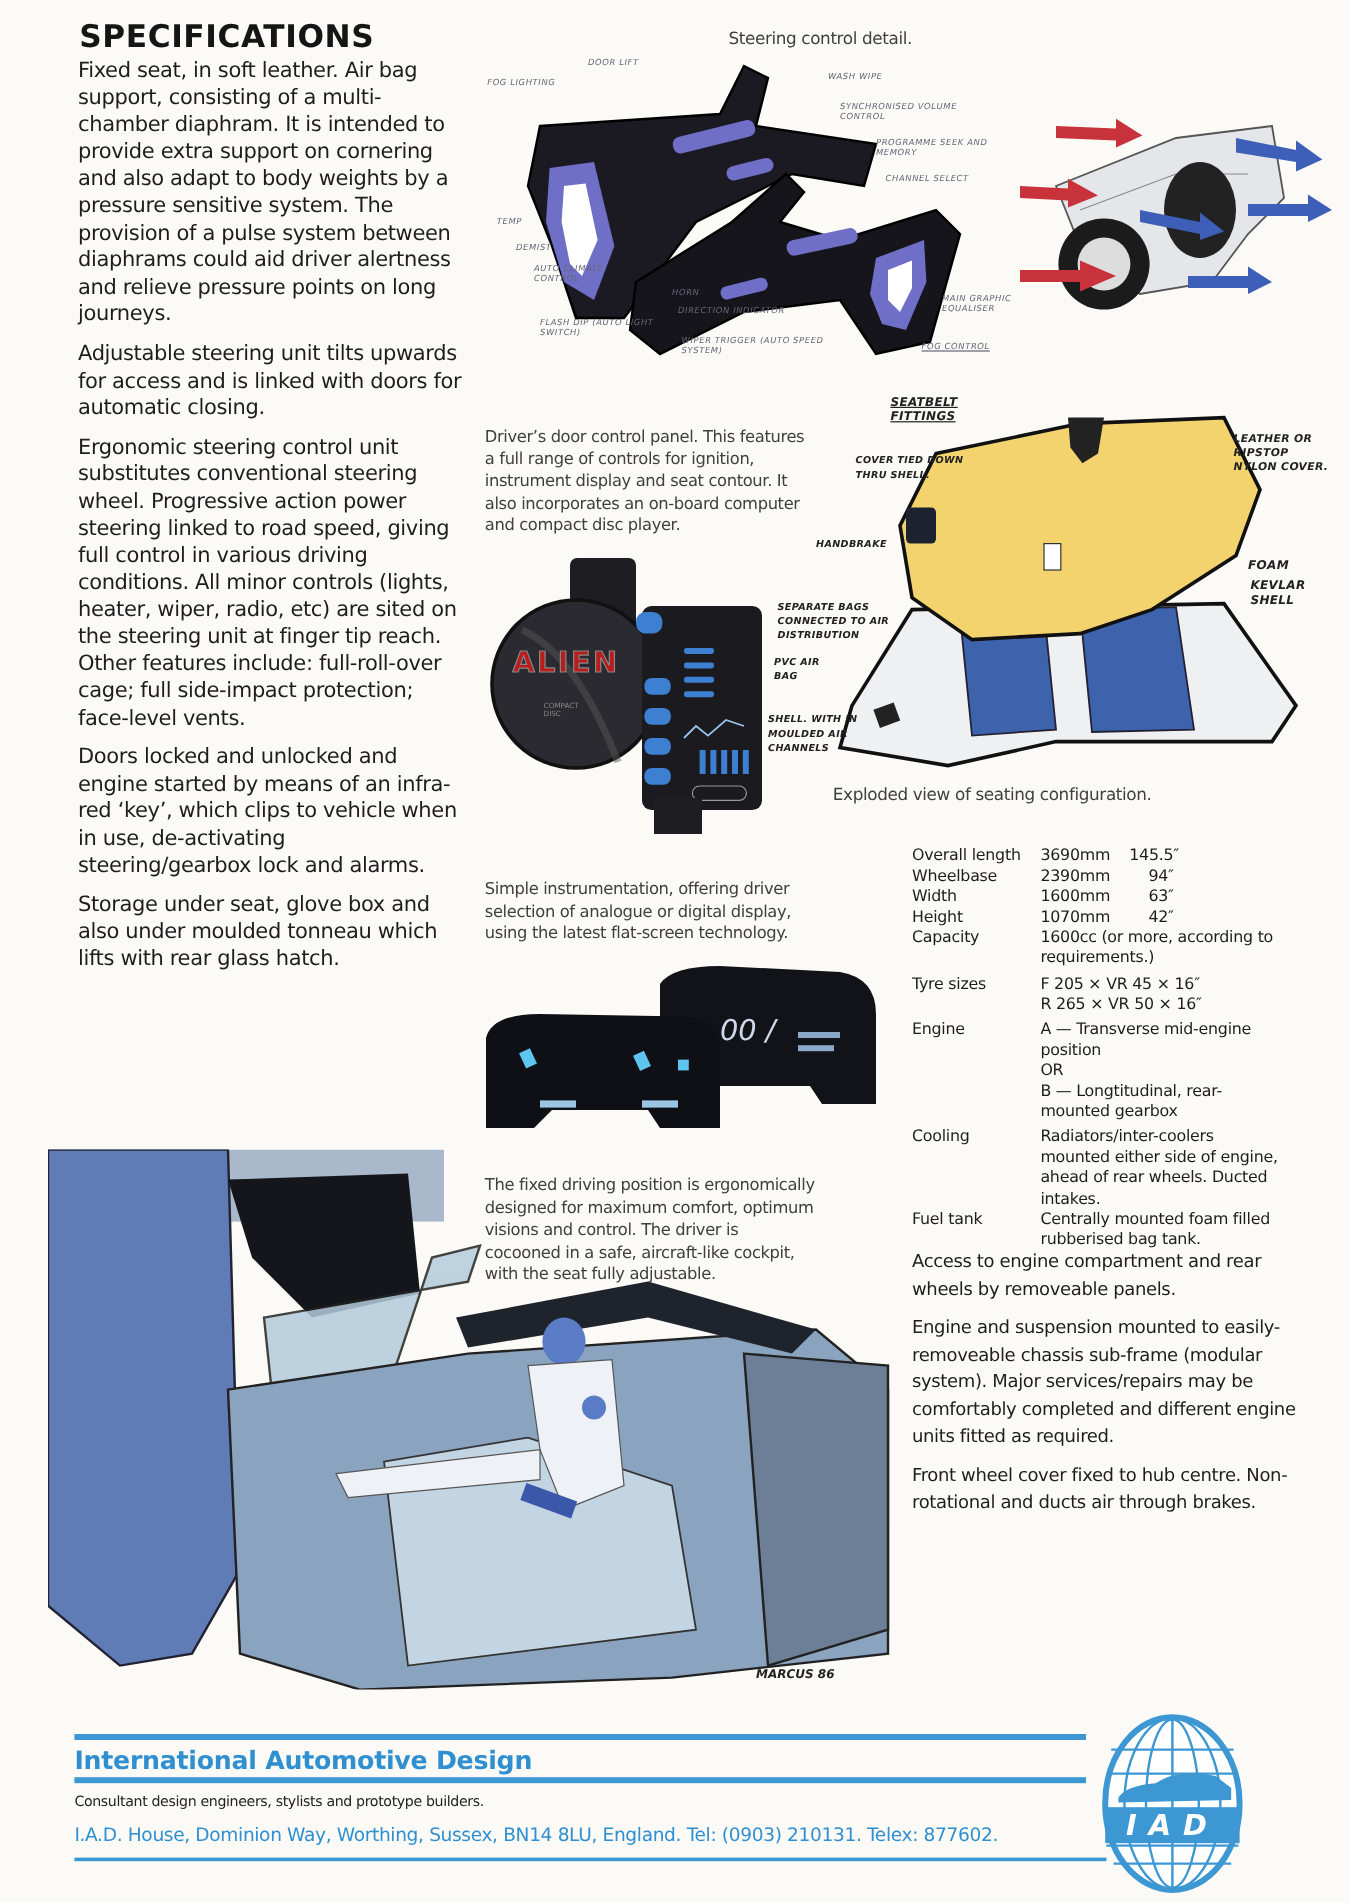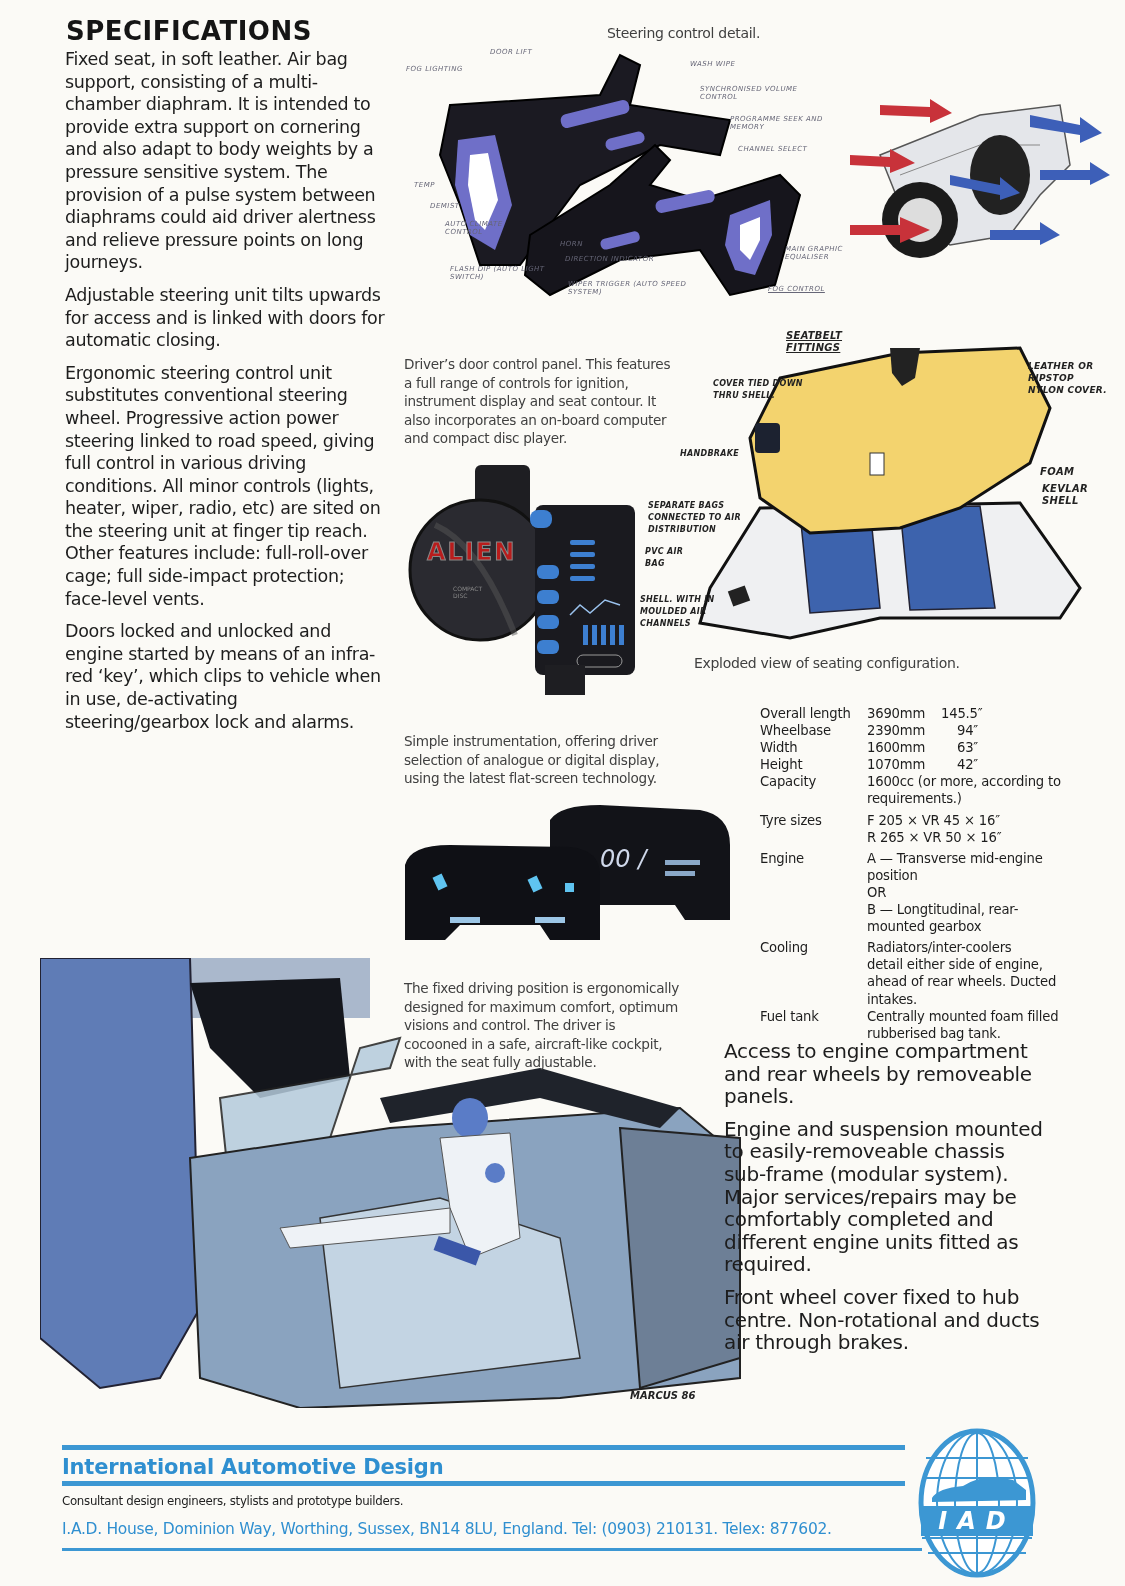--- a/index.html
+++ b/index.html
@@ -14,40 +14,41 @@
   .left-col { left:65px; top:48px; width:320px; font-size:17.5px; line-height:22.6px; letter-spacing:-0.3px; }
   .left-col p { margin:0 0 10px 0; }
   
   .cap { font-size:13.6px; line-height:18.6px; letter-spacing:-0.3px; color:#404040; }
   
   .spec-table { left:760px; top:705px; width:320px; font-size:13.2px; line-height:17.1px; letter-spacing:-0.2px; }
   .spec-row { display:flex; }
   .spec-label { width:107px; flex:none; }
   .spec-val { flex:1; }
   .spec-val .l { display:block; }
-  .right-col { left:724px; top:1040px; width:320px; font-size:20px; line-height:22.6px; letter-spacing:-0.3px; }
+  .right-col { left:760px; top:1040px; width:320px; font-size:15px; line-height:22.6px; letter-spacing:-0.3px; }
   .right-col p { margin:0 0 10px 0; }
   
   .rule { background:#3c97d3; height:5px; }
   .footer-title { left:62px; top:1455px; font-size:21px; font-weight:bold; color:#2f8fd0; letter-spacing:-0.2px; }
   .footer-sub { left:62px; top:1494px; font-size:11.8px; color:#222; letter-spacing:-0.3px; }
   .footer-addr { left:62px; top:1520px; font-size:15.5px; color:#2f8fd0; letter-spacing:-0.3px; }
   .hand { font-family:"DejaVu Sans", sans-serif; font-style:italic; font-weight:bold; font-size:10px; color:#222; text-transform:uppercase; letter-spacing:0.3px; line-height:12px; }
   .handfaint { font-family:"DejaVu Sans", sans-serif; font-style:italic; font-size:7px; color:#667; text-transform:uppercase; letter-spacing:0.5px; line-height:8px; }
   svg { display:block; }
 </style>
 </head>
 <body>
 
 <div class="abs spec-title">SPECIFICATIONS</div>
 <div class="abs left-col">
   <p>Fixed seat, in soft leather. Air bag support, consisting of a multi-chamber diaphram. It is intended to provide extra support on cornering and also adapt to body weights by a pressure sensitive system. The provision of a pulse system between diaphrams could aid driver alertness and relieve pressure points on long journeys.</p>
   <p>Adjustable steering unit tilts upwards for access and is linked with doors for automatic closing.</p>
   <p>Ergonomic steering control unit substitutes conventional steering wheel. Progressive action power steering linked to road speed, giving full control in various driving conditions. All minor controls (lights, heater, wiper, radio, etc) are sited on the steering unit at finger tip reach. Other features include: full-roll-over cage; full side-impact protection; face-level vents.</p>
   <p>Doors locked and unlocked and engine started by means of an infra-red ‘key’, which clips to vehicle when in use, de-activating steering/gearbox lock and alarms.</p>
+  <p>Storage under seat, glove box and also under moulded tonneau which lifts with rear glass hatch.</p>
 </div>
 
 <div class="abs cap" style="left:607px;top:24px;font-size:14px;">Steering control detail.</div>
 <div class="abs" style="left:400px;top:35px;width:450px;height:270px;">
   <svg width="450" height="270" viewBox="0 0 450 270">
 
     <path d="M50 70 L200 60 L220 20 L240 30 L230 70 L330 85 L320 120 L260 110 L180 150 L120 230 L80 230 L60 170 L40 120 Z" fill="#1b1a22" stroke="#000" stroke-width="2"></path>
     <path d="M58 105 L95 100 L112 170 L95 215 L70 200 L55 150 Z" fill="#6f6fc8"></path>
     <path d="M70 120 L88 118 L98 165 L85 195 L75 185 L68 150 Z" fill="#fff"></path>
     <rect x="160" y="72" width="70" height="14" rx="6" fill="#6f6fc8" transform="rotate(-14 195 79)"></rect>
@@ -128,21 +129,21 @@
   <svg width="470" height="330" viewBox="0 0 470 330">
     <path d="M70 270 L120 190 L380 185 L440 270 L420 300 L240 300 L150 320 L60 305 Z" fill="#eff0f2" stroke="#111" stroke-width="3"></path>
     <path d="M160 195 L230 190 L240 290 L170 295 Z" fill="#3d63ad" stroke="#223" stroke-width="1.5"></path>
     <path d="M260 190 L340 188 L355 290 L270 292 Z" fill="#3d63ad" stroke="#223" stroke-width="1.5"></path>
     <path d="M140 60 L260 35 L380 30 L410 90 L390 145 L320 190 L260 210 L170 215 L120 180 L110 120 Z" fill="#f3d36e" stroke="#111" stroke-width="3"></path>
     <path d="M250 30 L280 30 L275 60 L262 68 L252 55 Z" fill="#222"></path>
     <rect x="115" y="105" width="25" height="30" rx="4" fill="#1c2230"></rect>
     <rect x="90" y="270" width="18" height="16" fill="#222" transform="rotate(-20 99 278)"></rect>
     <rect x="230" y="135" width="14" height="22" fill="#fff" stroke="#333"></rect>
   </svg>
-  <div class="abs hand" style="left:102px;top:12px;width:95px;text-decoration:underline;margin-left:44px;">Seatbelt fittings</div>
+  <div class="abs hand" style="left:102px;top:12px;width:95px;text-decoration:underline;">Seatbelt fittings</div>
   <div class="abs hand" style="left:73px;top:60px;width:115px;font-size:8px;">Cover tied down thru shell.</div>
   <div class="abs hand" style="left:388px;top:42px;width:80px;font-size:9px;">Leather or ripstop nylon cover.</div>
   <div class="abs hand" style="left:40px;top:130px;font-size:8px;">Handbrake</div>
   <div class="abs hand" style="left:400px;top:148px;">Foam</div>
   <div class="abs hand" style="left:402px;top:165px;width:60px;">Kevlar shell</div>
   <div class="abs hand" style="left:8px;top:182px;width:120px;font-size:8px;">Separate bags connected to air distribution</div>
   <div class="abs hand" style="left:5px;top:228px;width:60px;font-size:8px;">PVC air bag</div>
   <div class="abs hand" style="left:0px;top:276px;width:80px;font-size:8px;">Shell. With in moulded air channels</div>
 </div>
 <div class="abs cap" style="left:694px;top:654px;font-size:14px;">Exploded view of seating configuration.</div>
@@ -209,21 +210,21 @@
       <span class="l">position</span>
       <span class="l">OR</span>
       <span class="l">B — Longtitudinal, rear-</span>
       <span class="l">mounted gearbox</span>
     </span>
   </div>
   <div class="spec-row" style="margin-top:4px;">
     <span class="spec-label">Cooling</span>
     <span class="spec-val">
       <span class="l">Radiators/inter-coolers</span>
-      <span class="l">detail either side of engine,</span>
+      <span class="l">mounted either side of engine,</span>
       <span class="l">ahead of rear wheels. Ducted</span>
       <span class="l">intakes.</span>
     </span>
   </div>
   <div class="spec-row">
     <span class="spec-label">Fuel tank</span>
     <span class="spec-val">
       <span class="l">Centrally mounted foam filled</span>
       <span class="l">rubberised bag tank.</span>
     </span>

